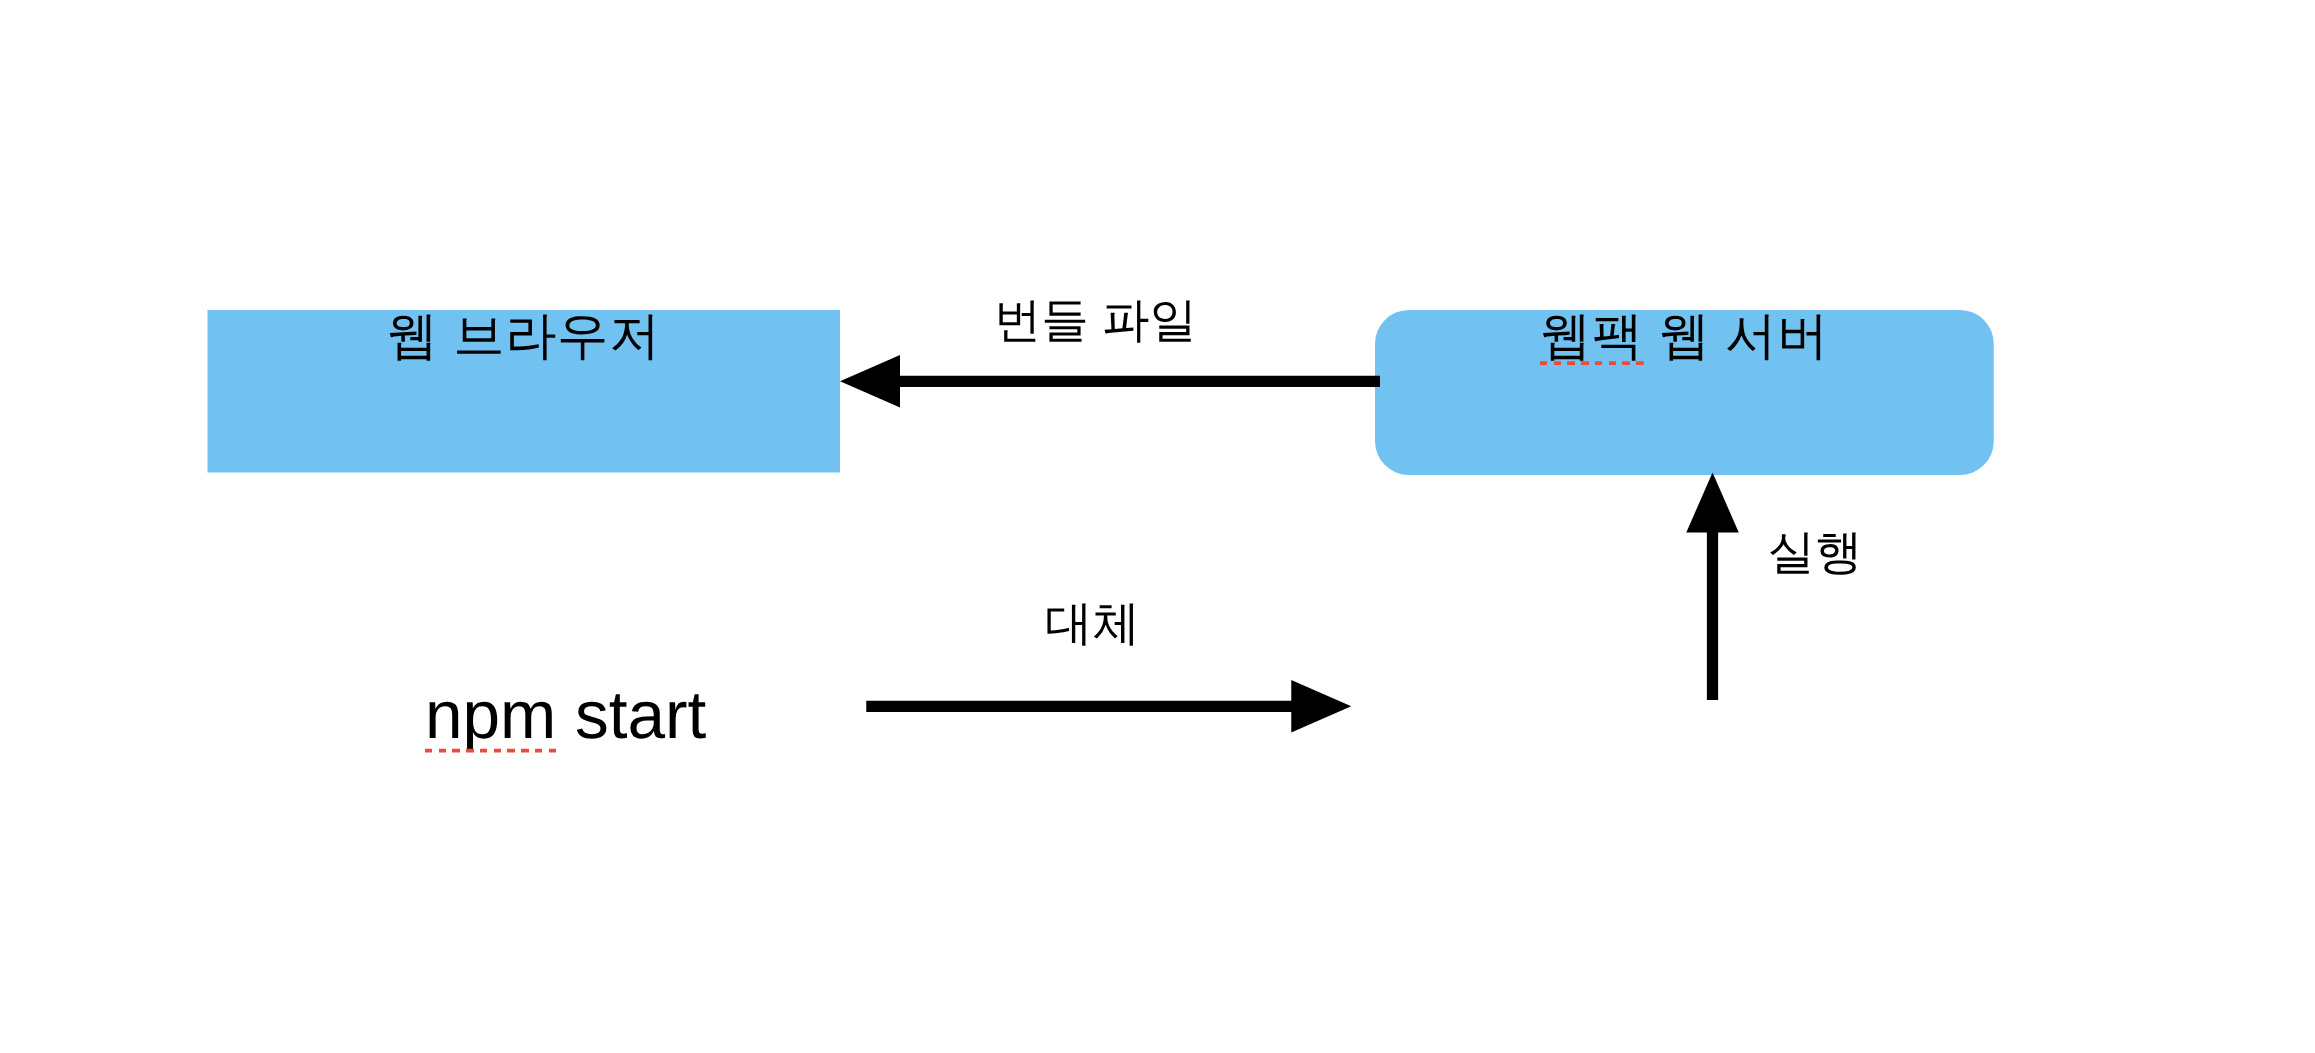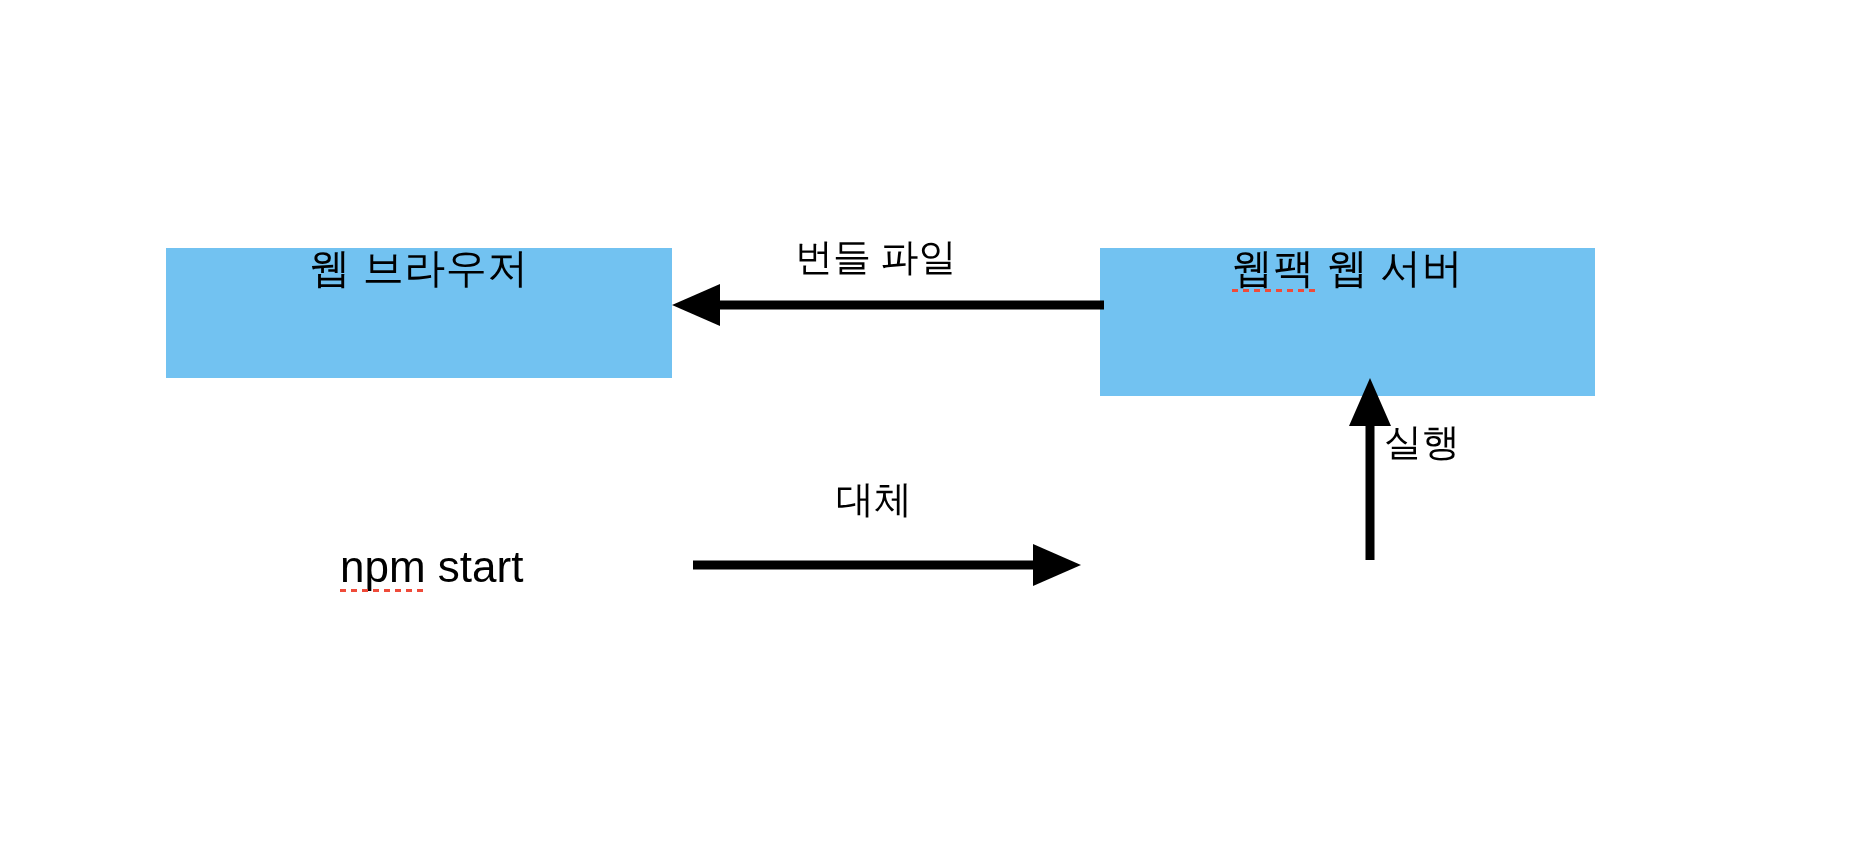--- a/index.html
+++ b/index.html
@@ -40,21 +40,22 @@
   #box-browser {
     left: 166px;
     top: 248px;
     width: 506px;
     height: 130px;
   }
   #box-server {
     left: 1100px;
     top: 248px;
     width: 495px;
-    height: 148px;
+    height: 132px;
+    border-radius: 27px;
   }
 
   
   .misspelled {
     position: relative;
     display: inline-block;
   }
   .misspelled::after {
     content: "";
     position: absolute;
@@ -93,38 +94,37 @@
     height: 182px;
   }
 
   
   .edge-label {
     position: absolute;
     font-size: 38px;
     line-height: 1;
     white-space: nowrap;
     color: #000000;
-    font-family: Liberation Serif, serif;
   }
   #label-bundle {
     left: 795px;
     top: 238px;
   }
   #label-replace {
     left: 836px;
     top: 480px;
   }
   #label-execute {
-    left: 1384px;
+    left: 1414px;
     top: 423px;
   }
 
   .terminal-text {
     position: absolute;
-    font-size: 44px;
+    font-size: 54px;
     line-height: 1;
     white-space: nowrap;
     color: #000000;
   }
   #text-npm {
     left: 340px;
     top: 545px;
   }
   #text-react-scripts {
     left: 1166px;

